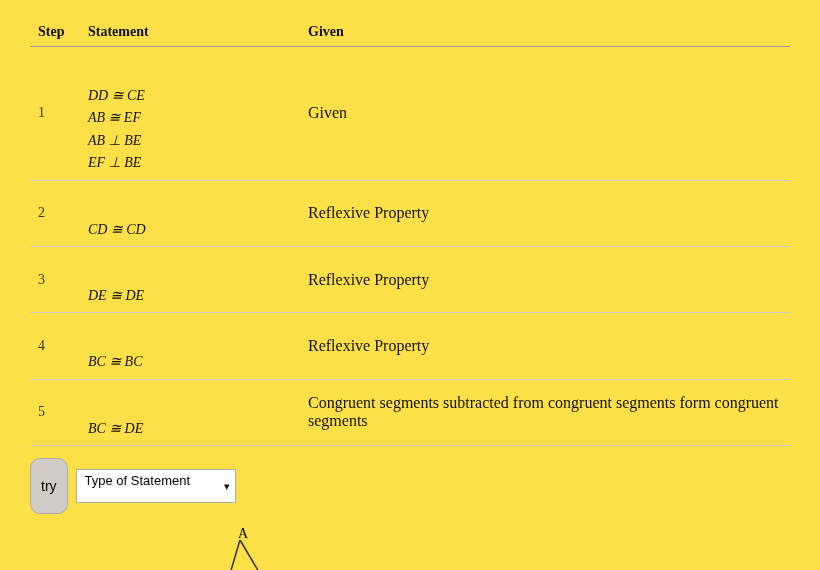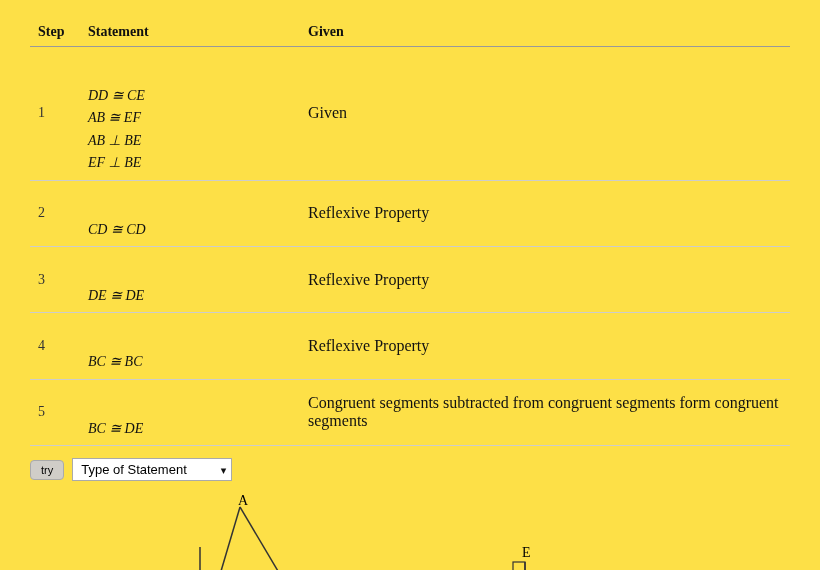--- a/index.html
+++ b/index.html
@@ -54,29 +54,29 @@
     }
     .try-row {
       display: flex;
       align-items: center;
       gap: 8px;
       margin-bottom: 16px;
     }
     .try-btn {
       background: #d0cdc8;
       border: 1px solid #aaa;
-      padding: 3px 10px;
-      font-size: 11px;
+      padding: 19px 10px;
+      font-size: 14px;
       cursor: pointer;
-      border-radius: 4px;
+      border-radius: 10px;
     }
     .type-select {
       background: #fff;
       border: 1px solid #aaa;
-      padding: 3px 24px 3px 8px;
+      padding: 3px 24px 14px 8px;
       font-size: 13px;
       cursor: pointer;
       min-width: 160px;
       appearance: none;
       -webkit-appearance: none;
       position: relative;
     }
     .select-wrapper {
       position: relative;
       display: inline-block;

